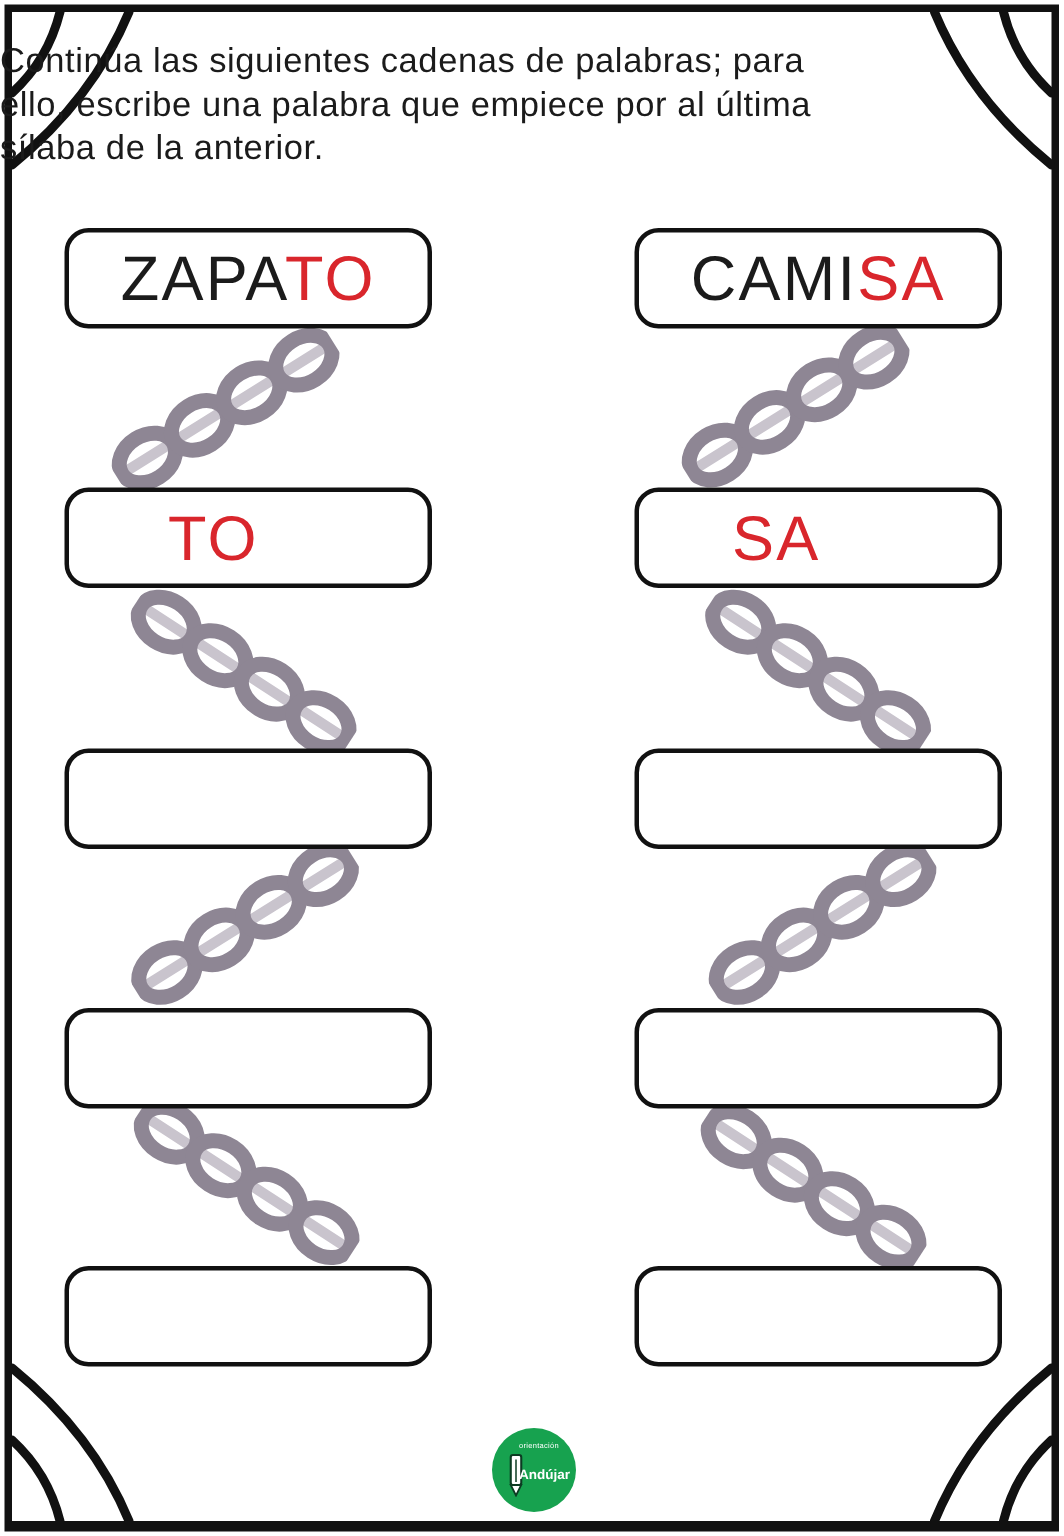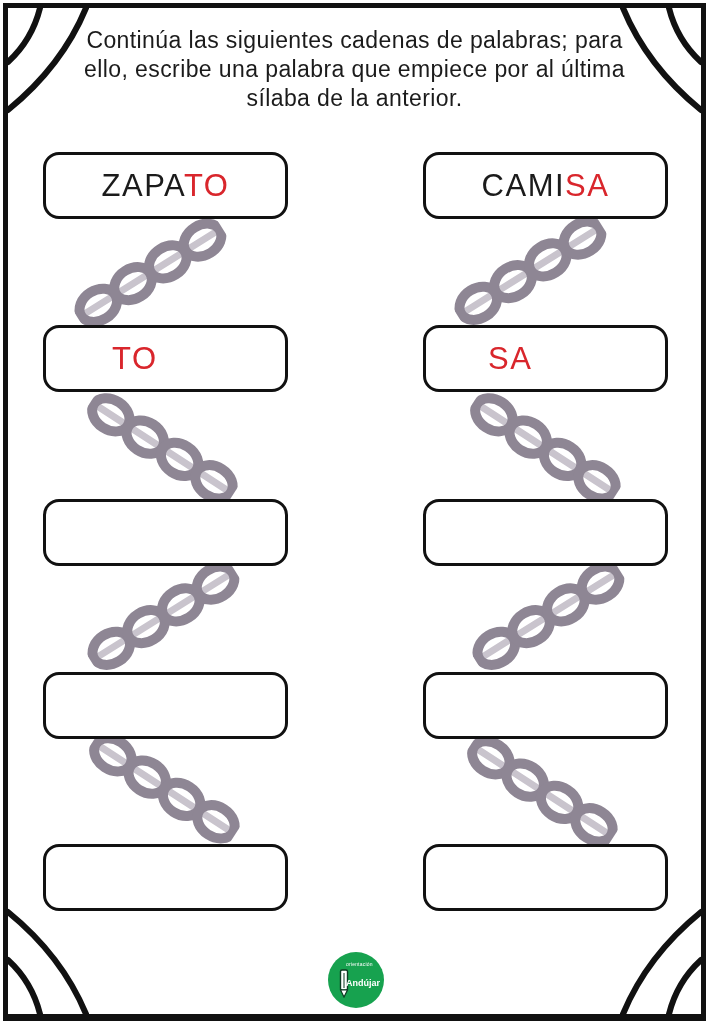--- a/index.html
+++ b/index.html
@@ -28,39 +28,38 @@
   
   .corner{position:absolute;width:118px;height:118px;}
   .corner path{fill:none;stroke:var(--border-black);stroke-width:6;stroke-linecap:round;}
   .corner.tl{left:6px;top:6px;}
   .corner.tr{right:6px;top:6px;transform:scaleX(-1);}
   .corner.bl{left:6px;bottom:8px;transform:scaleY(-1);}
   .corner.br{right:6px;bottom:8px;transform:scale(-1,-1);}
 
   .title{
     position:absolute;left:0;right:0;top:26px;
-    text-align:center;
     white-space:pre-line;
     font-size:23px;line-height:29px;
     letter-spacing:.4px;
     color:var(--ink);
   }
 
   .wordbox{
     position:absolute;
     width:245px;height:67px;
     box-sizing:border-box;
     border:3px solid var(--border-black);
     border-radius:16px;
     background:#fff;
     display:flex;align-items:center;justify-content:center;
     z-index:2;
   }
   .wordbox .word{
-    font-size:31px;
+    font-size:42px;
     letter-spacing:1.5px;
     color:var(--ink);
     white-space:nowrap;
   }
   .wordbox.start-left{justify-content:flex-start;}
   .col-l{left:43px;}
   .col-r{left:423px;}
   .row1{top:152px;} .row2{top:325px;} .row3{top:499px;} .row4{top:672px;} .row5{top:844px;}
   .pad-l1{padding-left:66px;} .pad-l2{padding-left:62px;}
   .red{color:var(--highlight-red);}

